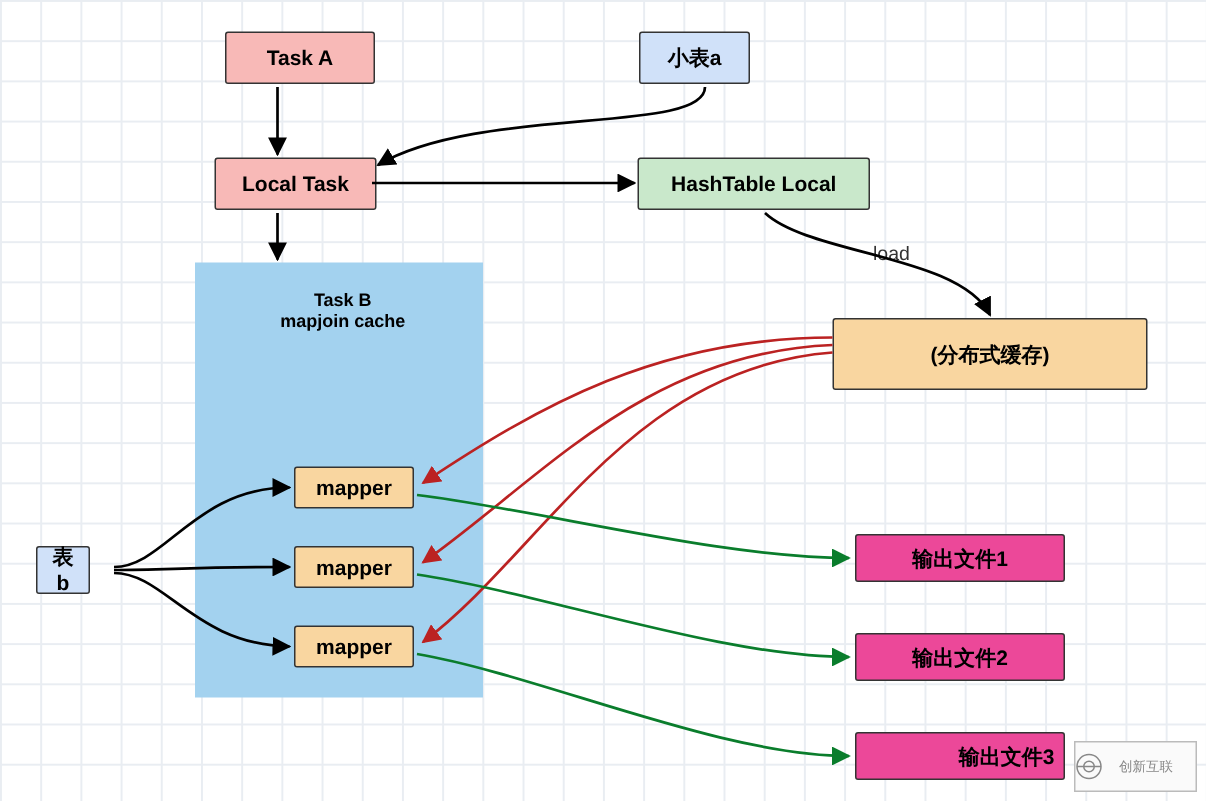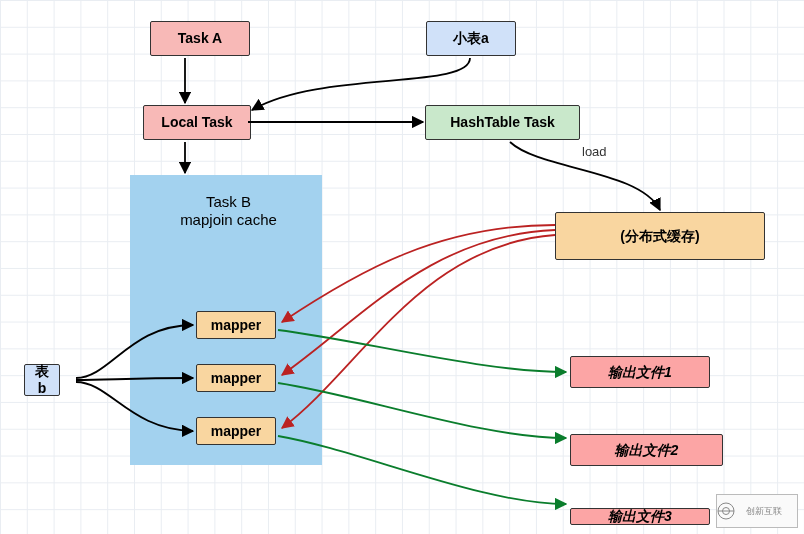--- a/index.html
+++ b/index.html
@@ -28,21 +28,21 @@
     font-size: 14px;
     line-height: 1.2;
     box-sizing: border-box;
     padding: 4px 6px;
   }
   .red   { background: #f8b9b7; margin-left: 15px; }
   .blue  { background: #d0e1f9; }
   .bigblue { background: #a3d2ef; border: none; border-radius:0; }
   .green { background: #c9e8cb; }
   .orange{ background: #f9d6a0; }
-  .gray  { background: #fca5a5; font-style: italic; }
+  .gray  { background: #ec4899; }
   .label {
     position: absolute;
     font-size: 13px;
     color: #333;
   }
   #watermark {
     position: absolute;
     right: 6px;
     bottom: 6px;
     width: 80px;
@@ -60,36 +60,36 @@
   svg.arrows {
     position:absolute;
     left:0; top:0;
     width:804px; height:534px;
     pointer-events:none;
   }
 </style>
 </head>
 <body>
 
-<div class="node bigblue" style="left:130px; top:175px; width:192px; height:290px; align-items:center; justify-content:flex-start; padding-top:18px; font-weight:normal; font-size:15px;padding-left:11px;">
+<div class="node bigblue" style="left:130px; top:175px; width:192px; height:290px; align-items:center; justify-content:flex-start; padding-top:18px; font-weight:bold; font-size:12px;padding-left:11px;">
   <span>Task B</span>
   <span>mapjoin cache</span>
 </div>
 
 <div class="node red" style="left:135px; top:21px;  width:100px; height:35px;">
     <span>Task A</span>
   </div>
-<div class="node blue" style="left:426px; top:21px;  width:90px;  height:35px;">
+<div class="node blue" style="left:426px; top:21px;  width:74px;  height:35px;">
     <span>小表a</span>
   </div>
 <div class="node red" style="left:128px; top:105px; width:108px; height:35px;">
     <span>Local Task</span>
   </div>
 <div class="node green" style="left:425px; top:105px; width:155px; height:35px;">
-    <span>HashTable Task</span>
+    <span>HashTable Local</span>
   </div>
 
 <div class="node orange" style="left:555px; top:212px; width:210px; height:48px; font-size:14px;">
   <span>(分布式缓存)</span>
 </div>
 
 <div class="node orange" style="left:196px; top:311px; width:80px; height:28px;">
     <span>mapper</span>
   </div>
 <div class="node orange" style="left:196px; top:364px; width:80px; height:28px;">
@@ -99,28 +99,28 @@
     <span>mapper</span>
   </div>
 
 <div class="node blue" style="left:24px; top:364px; width:36px; height:32px;">
     <span>表b</span>
   </div>
 
 <div class="node gray" style="left:570px; top:356px; width:140px; height:32px;">
     <span>输出文件1</span>
   </div>
-<div class="node gray" style="left:570px; top:422px; width:153px; height:32px;margin-top:12px;">
+<div class="node gray" style="left:570px; top:422px; width:140px; height:32px;">
     <span>输出文件2</span>
   </div>
-<div class="node gray" style="left:570px; top:508px; width:140px; height:17px;">
+<div class="node gray" style="left:570px; top:488px; width:140px; height:32px;align-items:flex-end;">
     <span>输出文件3</span>
   </div>
 
-<div class="label" style="left:582px; top:144px;">load</div>
+<div class="label" style="left:582px; top:161px;">load</div>
 
 <svg class="arrows">
   <defs>
     <marker id="arr-black" viewBox="0 0 10 10" refX="9" refY="5" markerWidth="7" markerHeight="7" orient="auto-start-reverse">
       <path d="M 0 0 L 10 5 L 0 10 z" fill="#000"></path>
     </marker>
     <marker id="arr-red" viewBox="0 0 10 10" refX="9" refY="5" markerWidth="7" markerHeight="7" orient="auto-start-reverse">
       <path d="M 0 0 L 10 5 L 0 10 z" fill="#b22"></path>
     </marker>
     <marker id="arr-green" viewBox="0 0 10 10" refX="9" refY="5" markerWidth="7" markerHeight="7" orient="auto-start-reverse">

